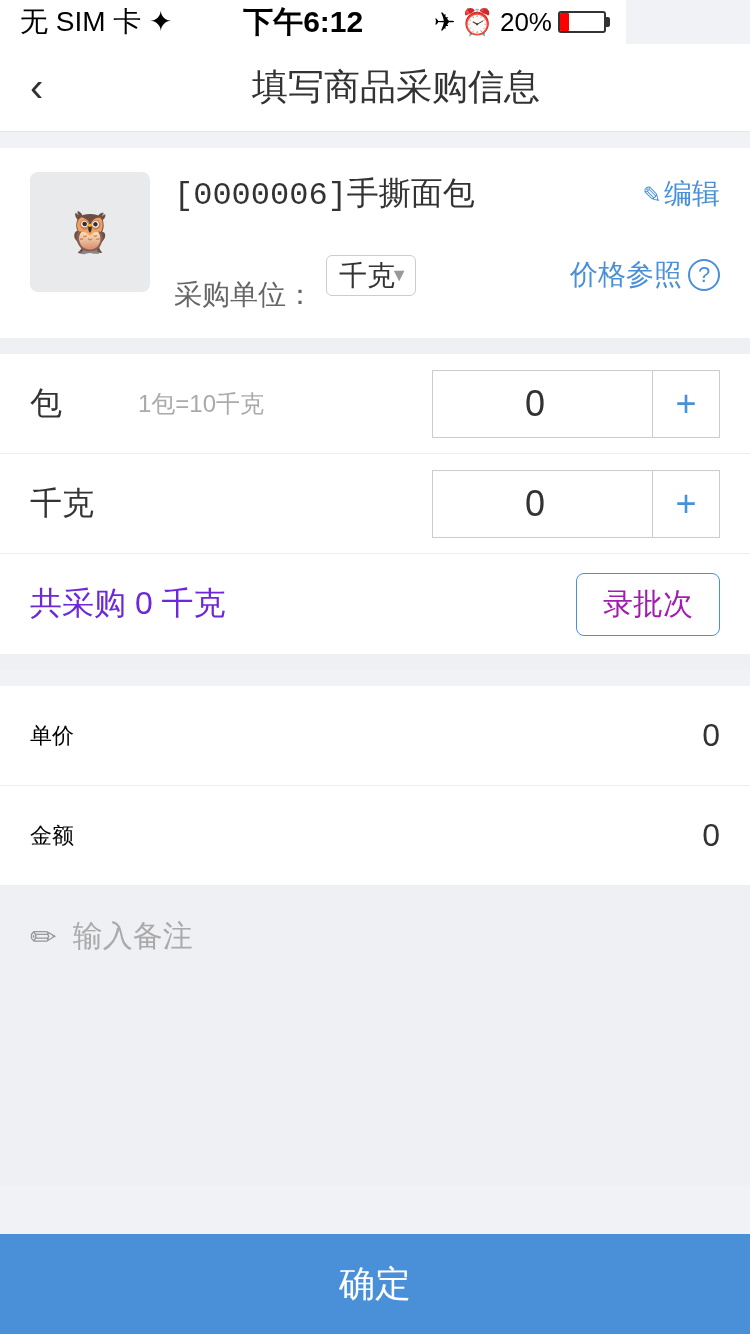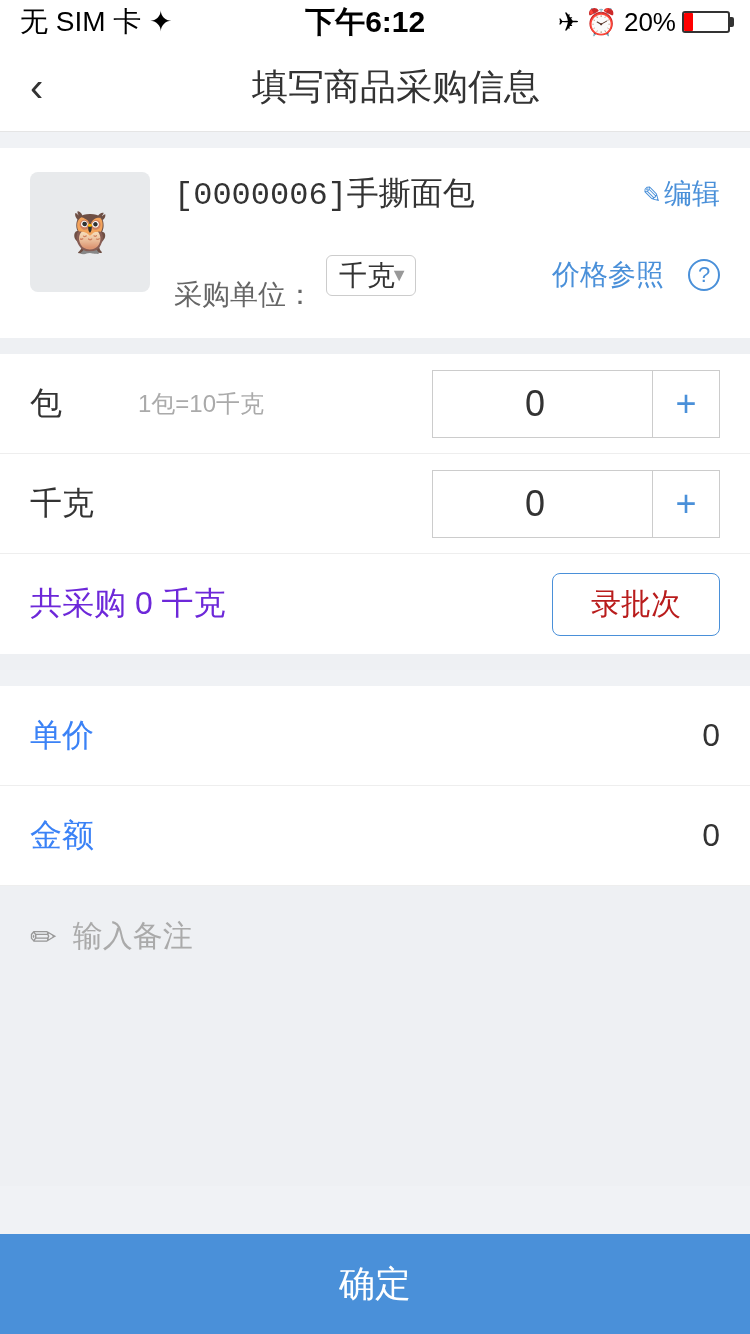--- a/index.html
+++ b/index.html
@@ -8,21 +8,21 @@
       width: 750px;
       min-height: 1334px;
       font-family: -apple-system, "PingFang SC", "Helvetica Neue", Arial, sans-serif;
       background: #f0f2f5;
       font-size: 32px;
       color: #333;
     }
 
     
     .status-bar {
-      width: 750px;
+      width: 626px;
       height: 44px;
       background: #fff;
       display: flex;
       align-items: center;
       justify-content: space-between;
       padding: 0 20px;
       font-size: 28px;
       color: #000;
     }
     .status-left { display: flex; align-items: center; gap: 8px; }
@@ -148,21 +148,21 @@
       right: 8px;
       top: 50%;
       transform: translateY(-50%);
       pointer-events: none;
     }
     .price-ref {
       font-size: 28px;
       color: #4a90d9;
       display: flex;
       align-items: center;
-      gap: 24px;
+      gap: 6px;
       cursor: pointer;
     }
     .price-ref-help {
       width: 32px;
       height: 32px;
       border: 2px solid #4a90d9;
       border-radius: 50%;
       display: flex;
       align-items: center;
       justify-content: center;
@@ -225,38 +225,38 @@
       display: flex;
       align-items: center;
       justify-content: space-between;
       padding: 0 30px;
       height: 100px;
     }
     .total-text { font-size: 32px; color: #6d28d9; }
     .batch-btn {
       border: 1px solid #4a90d9;
       border-radius: 8px;
-      padding: 10px 38px;
+      padding: 10px 26px;
       font-size: 30px;
-      color: #b91c1c;
+      color: #a21caf;
       background: #fff;
       cursor: pointer;
     }
 
     
     .price-section { background: #fff; margin-top: 16px; }
     .price-row {
       display: flex;
       align-items: center;
       justify-content: space-between;
       padding: 0 30px;
       height: 100px;
       border-bottom: 1px solid #eee;
     }
-    .price-row-label { font-size: 32px; color: #3b82f6; }
+    .price-row-label { font-size: 22px; color: #000000; }
     .price-row-value { font-size: 32px; color: #333; }
 
     
     .notes-section {
       background: #eef0f3;
       margin-top: 0;
       padding: 30px;
       min-height: 300px;
     }
     .notes-input-area {

